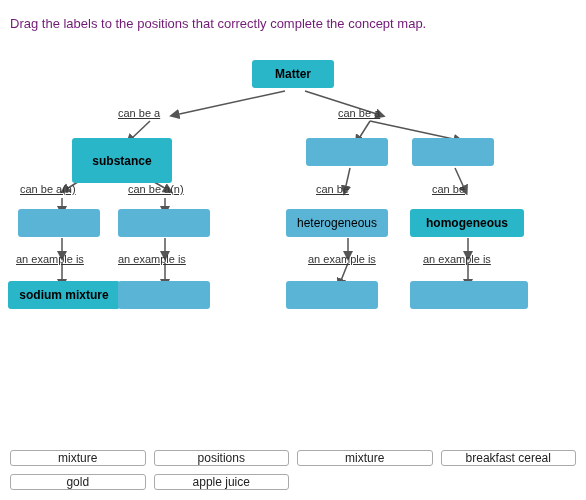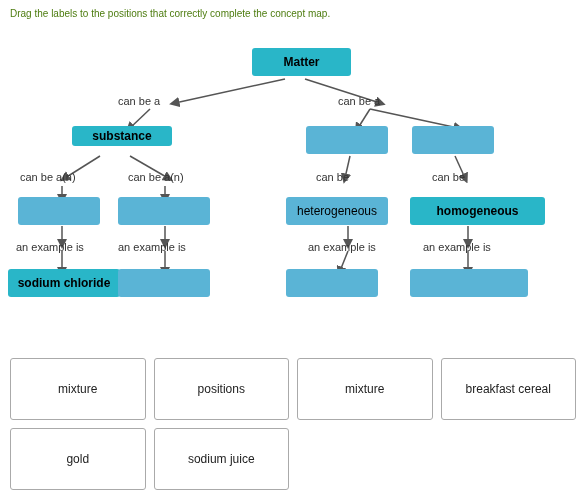--- a/index.html
+++ b/index.html
@@ -8,22 +8,23 @@
       height: 500px;
       background: #fff;
       font-family: Arial, sans-serif;
       font-size: 13px;
       overflow: hidden;
       position: relative;
     }
 
     .instruction {
       padding: 8px 10px 4px 10px;
-      font-size: 10px;
-      color: #4d7c0f;
+      font-size: 13px;
+      color: #701a75;
+      margin-top: 8px;
     }
 
     .concept-map {
       position: relative;
       width: 586px;
       height: 360px;
     }
 
     
     .arrows-svg {
@@ -61,39 +62,40 @@
       background: #5ab4d6;
       color: #000;
     }
 
     .node-label {
       position: absolute;
       font-size: 11px;
       color: #333;
       text-align: center;
       font-weight: normal;
+      text-decoration: underline;
     }
 
     
     .labels-area {
       position: absolute;
       bottom: 10px;
       left: 10px;
       right: 10px;
       display: grid;
       grid-template-columns: repeat(4, 1fr);
       grid-template-rows: repeat(2, auto);
       gap: 8px;
     }
 
     .label-tile {
       background: #fff;
       border: 1px solid #aaa;
       border-radius: 3px;
-      padding: 23px 5px;
+      padding: 0 5px;
       text-align: center;
       font-size: 12px;
       cursor: grab;
       color: #222;
     }
   </style>
 </head>
 <body>
 
 <div class="instruction">Drag the labels to the positions that correctly complete the concept map.</div>
@@ -136,67 +138,67 @@
     <line x1="62" y1="203" x2="62" y2="220" stroke="#555" stroke-width="1.5" marker-end="url(#arrow)"></line>
 
     <line x1="165" y1="203" x2="165" y2="220" stroke="#555" stroke-width="1.5" marker-end="url(#arrow)"></line>
 
     <line x1="62" y1="228" x2="62" y2="248" stroke="#555" stroke-width="1.5" marker-end="url(#arrow)"></line>
     <line x1="165" y1="228" x2="165" y2="248" stroke="#555" stroke-width="1.5" marker-end="url(#arrow)"></line>
     <line x1="348" y1="228" x2="340" y2="248" stroke="#555" stroke-width="1.5" marker-end="url(#arrow)"></line>
     <line x1="468" y1="228" x2="468" y2="248" stroke="#555" stroke-width="1.5" marker-end="url(#arrow)"></line>
   </svg>
 
-  <div class="node node-teal" style="left:252px; top:25px; width:99px; height:28px;">
+  <div class="node node-teal" style="left:252px; top:25px; width:82px; height:28px;">
     <span>Matter</span>
   </div>
 
   <div class="node-label" style="left:118px; top:72px;">can be a</div>
   <div class="node-label" style="left:338px; top:72px;">can be a</div>
 
-  <div class="node node-teal" style="left:72px; top:103px; width:100px; height:20px;">
+  <div class="node node-teal" style="left:72px; top:103px; width:100px; height:45px;">
     <span>substance</span>
   </div>
 
   <div class="node node-empty" style="left:306px; top:103px; width:82px; height:28px;"></div>
   <div class="node node-empty" style="left:412px; top:103px; width:82px; height:28px;"></div>
 
   <div class="node-label" style="left:20px; top:148px;">can be a(n)</div>
   <div class="node-label" style="left:128px; top:148px;">can be a(n)</div>
 
   <div class="node-label" style="left:316px; top:148px;">can be</div>
   <div class="node-label" style="left:432px; top:148px;">can be</div>
 
   <div class="node node-empty" style="left:18px; top:174px; width:82px; height:28px;"></div>
   <div class="node node-empty" style="left:118px; top:174px; width:92px; height:28px;"></div>
 
   <div class="node node-blue-filled" style="left:286px; top:174px; width:102px; height:28px;">
     <span>heterogeneous</span>
   </div>
-  <div class="node node-teal" style="left:410px; top:174px; width:135px; height:28px;">
+  <div class="node node-teal" style="left:410px; top:174px; width:114px; height:28px;">
     <span>homogeneous</span>
   </div>
 
   <div class="node-label" style="left:16px; top:218px;">an example is</div>
   <div class="node-label" style="left:118px; top:218px;">an example is</div>
   <div class="node-label" style="left:308px; top:218px;">an example is</div>
   <div class="node-label" style="left:423px; top:218px;">an example is</div>
 
   <div class="node node-teal" style="left:8px; top:246px; width:112px; height:28px;">
-    <span>sodium chloride</span>
+    <span>sodium mixture</span>
   </div>
   <div class="node node-empty" style="left:118px; top:246px; width:92px; height:28px;"></div>
   <div class="node node-empty" style="left:286px; top:246px; width:92px; height:28px;"></div>
   <div class="node node-empty" style="left:410px; top:246px; width:118px; height:28px;"></div>
 
 </div>
 
 <div class="labels-area" style="position:absolute; bottom:10px; left:10px; right:10px; display:grid; grid-template-columns: repeat(4, 1fr); grid-template-rows: repeat(2, auto); gap:8px;">
 
   <div class="label-tile">mixture</div>
   <div class="label-tile">positions</div>
   <div class="label-tile">mixture</div>
   <div class="label-tile">breakfast cereal</div>
   <div class="label-tile">gold</div>
-  <div class="label-tile">sodium juice</div>
+  <div class="label-tile">apple juice</div>
   <div></div>
   <div></div>
 </div>
 
 </body></html>

